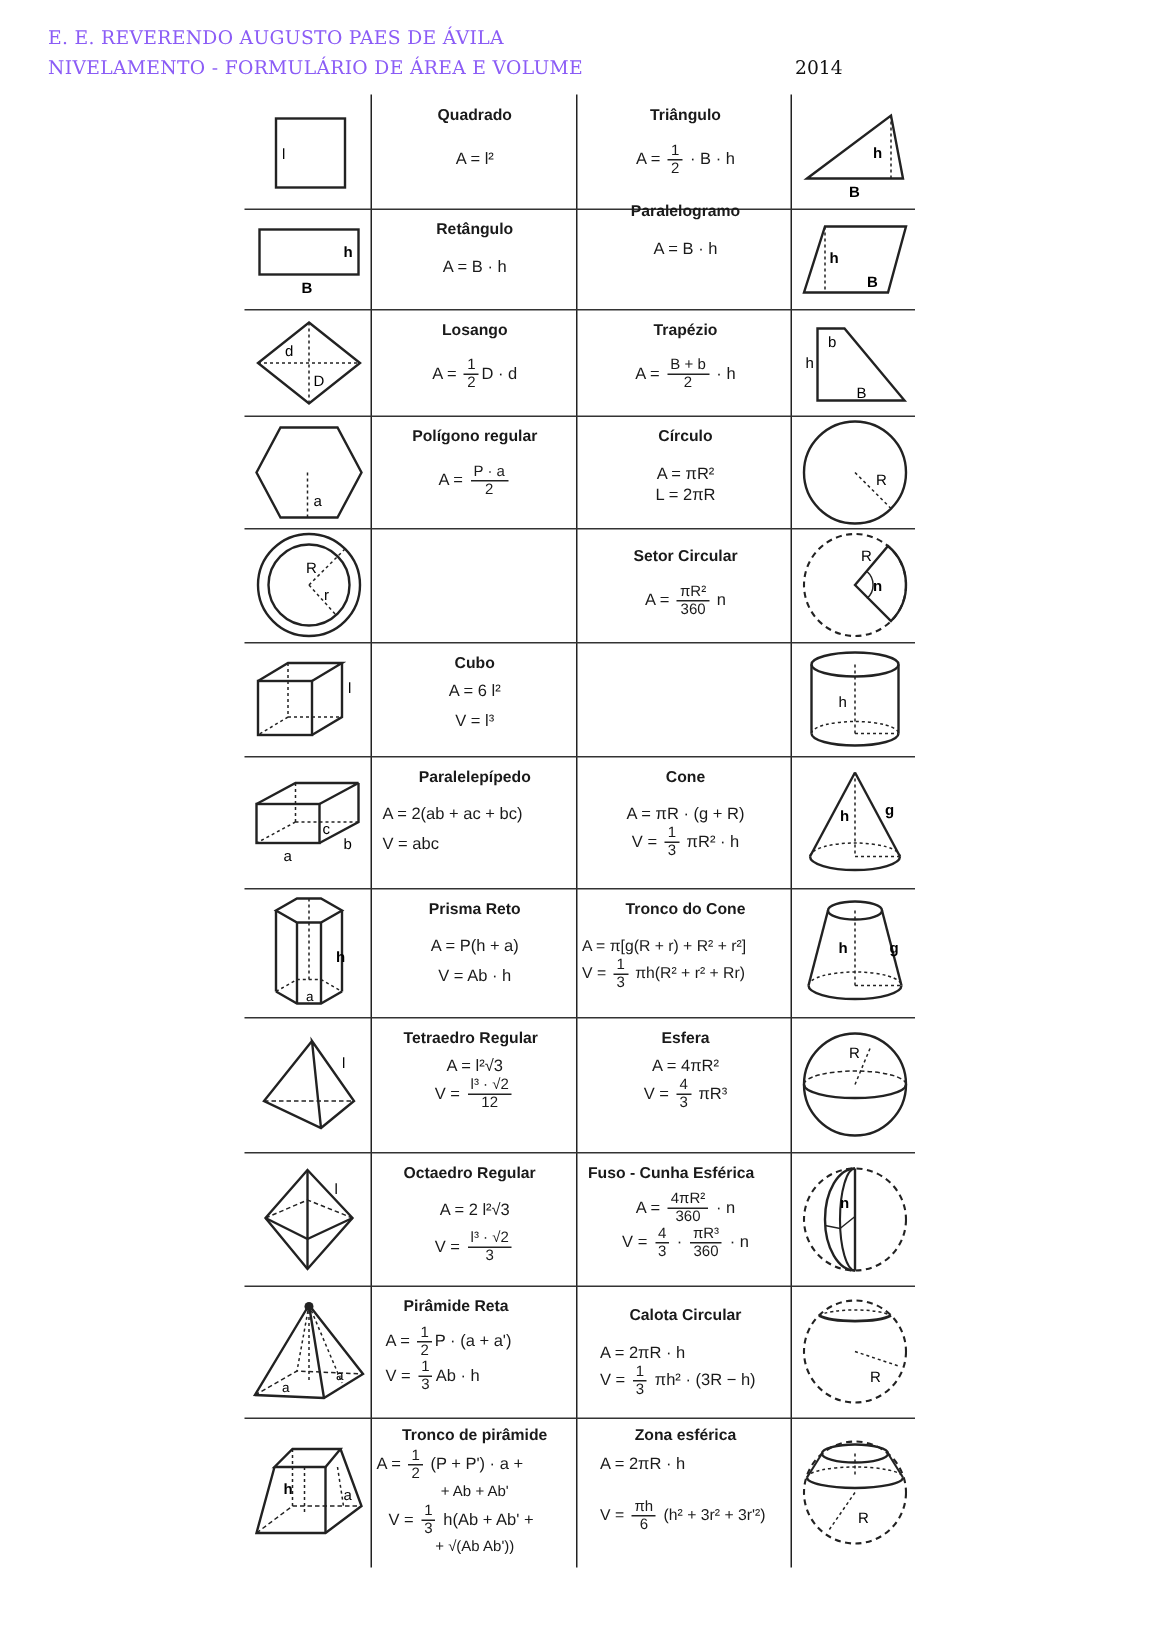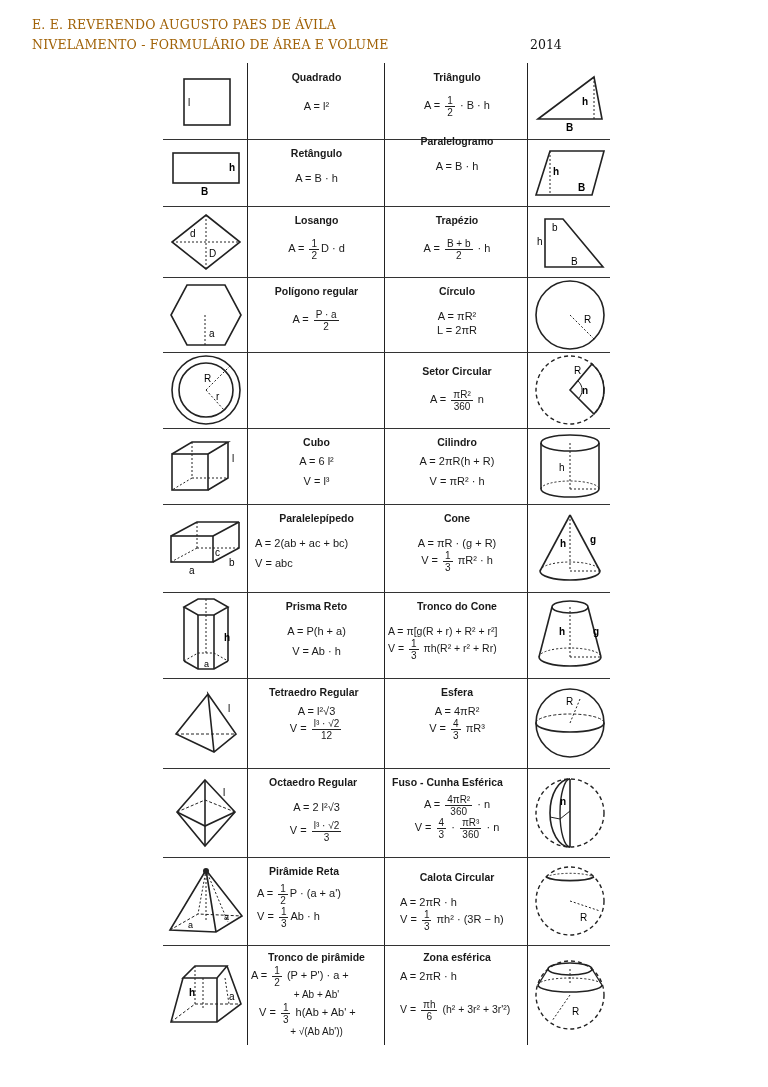--- a/index.html
+++ b/index.html
@@ -1,19 +1,19 @@
 <!DOCTYPE html>
 <html><head>
 <meta charset="utf-8">
 <style>
   html, body { margin:0; padding:0; background:#ffffff; }
   body { width:768px; height:1087px; position:relative; overflow:hidden;
          font-family:"Liberation Sans", sans-serif; color:#1a1a1a; }
   .hdr { position:absolute; left:32px; font-family:"DejaVu Serif", serif;
-         font-size:12.5px; letter-spacing:0.2px; color:#a16207; font-variant:small-caps; text-transform:uppercase; }
+         font-size:12.5px; letter-spacing:0.2px; color:#8b5cf6; font-variant:small-caps; text-transform:uppercase; }
   .hdr1 { top:17px; }
   .hdr2 { top:37px; }
   .hdr-year { position:absolute; left:530px; top:37px; font-family:"DejaVu Serif", serif; font-size:12.5px; color:#111; }
 
   .sheet { position:absolute; left:163px; top:63px; width:447px; height:982px; }
   .vline { position:absolute; width:0; border-left:1.6px solid #222; top:0; bottom:0; }
   .hline { position:absolute; left:0; right:0; height:0; border-top:1.6px solid #333; }
 
   .fig { position:absolute; left:2px; width:82px; display:flex; align-items:center; justify-content:center; }
   .fig-r { position:absolute; left:366px; width:82px; display:flex; align-items:center; justify-content:center; }
@@ -188,25 +188,20 @@
         <line x1="22" y1="38" x2="58" y2="38" stroke="#222" stroke-dasharray="2,2"></line>
         <line x1="22" y1="38" x2="2" y2="50" stroke="#222" stroke-dasharray="2,2"></line>
         <text x="62" y="22" font-size="10" font-family="Liberation Sans, sans-serif">l</text>
       </svg>
   </div>
   <div class="cell c1" style="top:365px;height:76px">
     <span class="title">Cubo</span>
     <span class="f mt6"><span>A</span> <span>=</span> <span>6 l²</span></span>
     <span class="f mt6"><span>V</span> <span>=</span> <span>l³</span></span>
   </div>
-  <div class="cell c2" style="top:365px;height:76px">
-    <span class="title">Cilindro</span>
-    <span class="f mt6"><span>A</span> <span>=</span> <span>2πR(h + R)</span></span>
-    <span class="f mt6"><span>V</span> <span>=</span> <span>πR² · h</span></span>
-  </div>
   <div class="fig-r" style="top:365px;height:76px">
     <svg width="62" height="66" viewBox="0 0 62 66">
         <ellipse cx="31" cy="10" rx="29" ry="8" fill="none" stroke="#222" stroke-width="1.6"></ellipse>
         <path d="M2,56 A29,8 0 0 0 60,56" fill="none" stroke="#222" stroke-width="1.6"></path>
         <path d="M2,56 A29,8 0 0 1 60,56" fill="none" stroke="#222" stroke-dasharray="2,2"></path>
         <line x1="2" y1="10" x2="2" y2="56" stroke="#222" stroke-width="1.6"></line>
         <line x1="60" y1="10" x2="60" y2="56" stroke="#222" stroke-width="1.6"></line>
         <line x1="31" y1="10" x2="31" y2="56" stroke="#222" stroke-dasharray="2,2"></line>
         <line x1="31" y1="56" x2="60" y2="56" stroke="#222" stroke-dasharray="2,2"></line>
         <text x="20" y="38" font-size="10" font-family="Liberation Sans, sans-serif">h</text>

